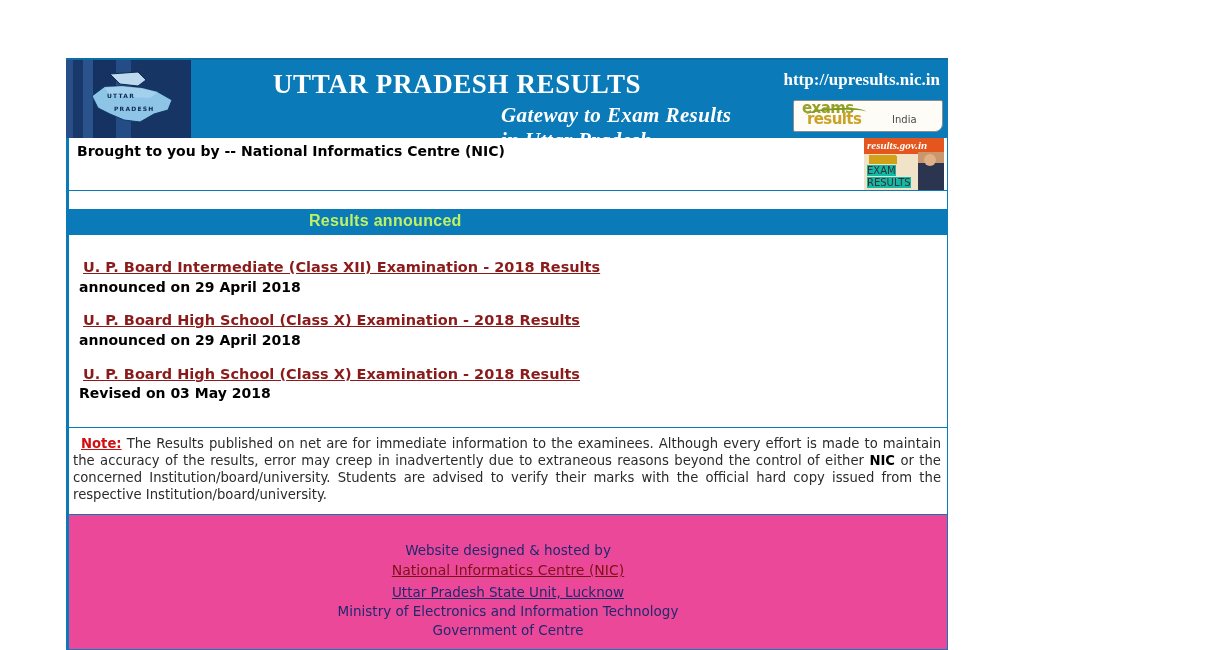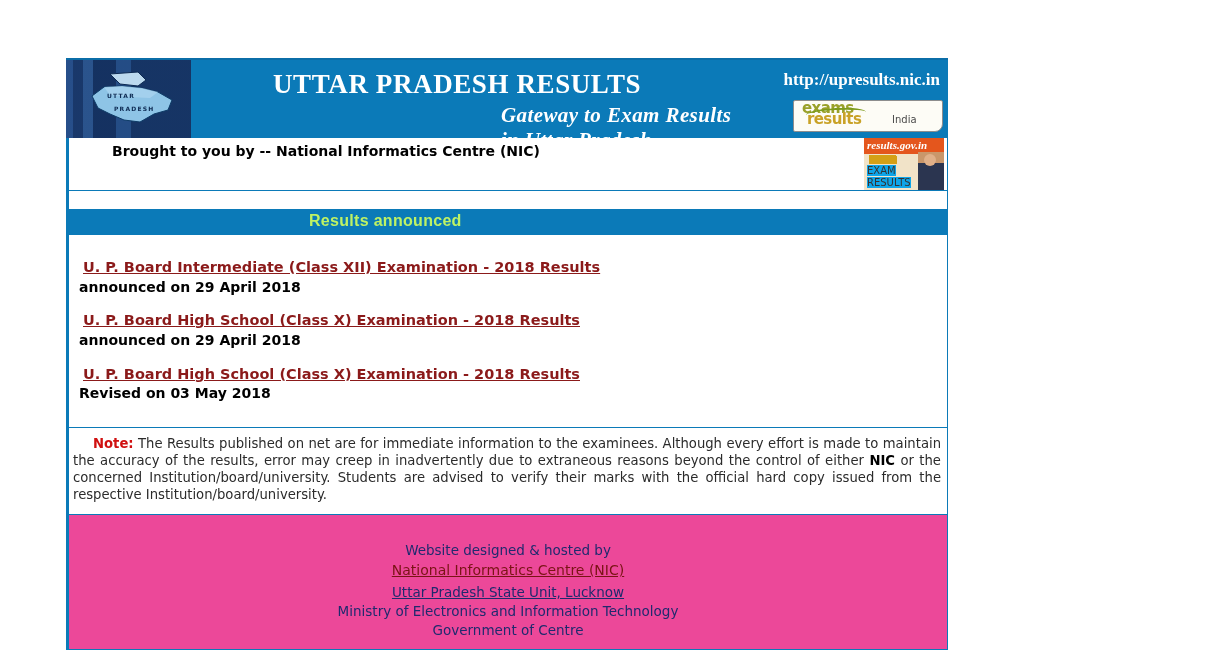--- a/index.html
+++ b/index.html
@@ -166,21 +166,20 @@
     position: relative;
   }
   .brought-text {
     position: absolute;
     left: 8px;
     top: 5px;
     font-family: "DejaVu Sans", sans-serif;
     font-size: 14px;
     font-weight: bold;
     color: #000000;
-    margin-left: 35px;
   }
   .gov-badge {
     position: absolute;
     right: 3px;
     top: 0px;
     width: 80px;
     height: 52px;
     background: #f1e3c8;
     overflow: hidden;
   }
@@ -200,21 +199,21 @@
     font-weight: bold;
     font-size: 11px;
     white-space: nowrap;
   }
   .gov-badge .gb-l1, .gov-badge .gb-l2 {
     position: absolute;
     left: 3px;
     font-family: "DejaVu Sans", sans-serif;
     font-size: 10px;
     color: #333333;
-    background: #0ea5e9;
+    background: #14b8a6;
   }
   .gov-badge .gb-l1 { top: 27px; }
   .gov-badge .gb-l2 { top: 39px; }
   .gov-badge .gb-person {
     position: absolute;
     right: 0px;
     top: 14px;
     width: 26px;
     height: 38px;
     background: linear-gradient(180deg, #c9976b 0 28%, #2b3550 28% 100%);
@@ -292,21 +291,22 @@
   .note-text {
     font-family: "DejaVu Sans", sans-serif;
     font-size: 13.2px;
     color: #2b2b2b;
     text-align: justify;
     line-height: 1.28;
   }
   .note-label {
     color: #d01010;
     font-weight: bold;
-    margin-left: 20px;
+    text-decoration: underline;
+    margin-left: 8px;
   }
   .note-strong { font-weight: bold; color: #000000; }
 
   .footer {
     padding: 26px 0 10px 0;
     text-align: center;
     background: #ec4899;
   }
   .footer div { line-height: 1.35; }
   .f-line {

